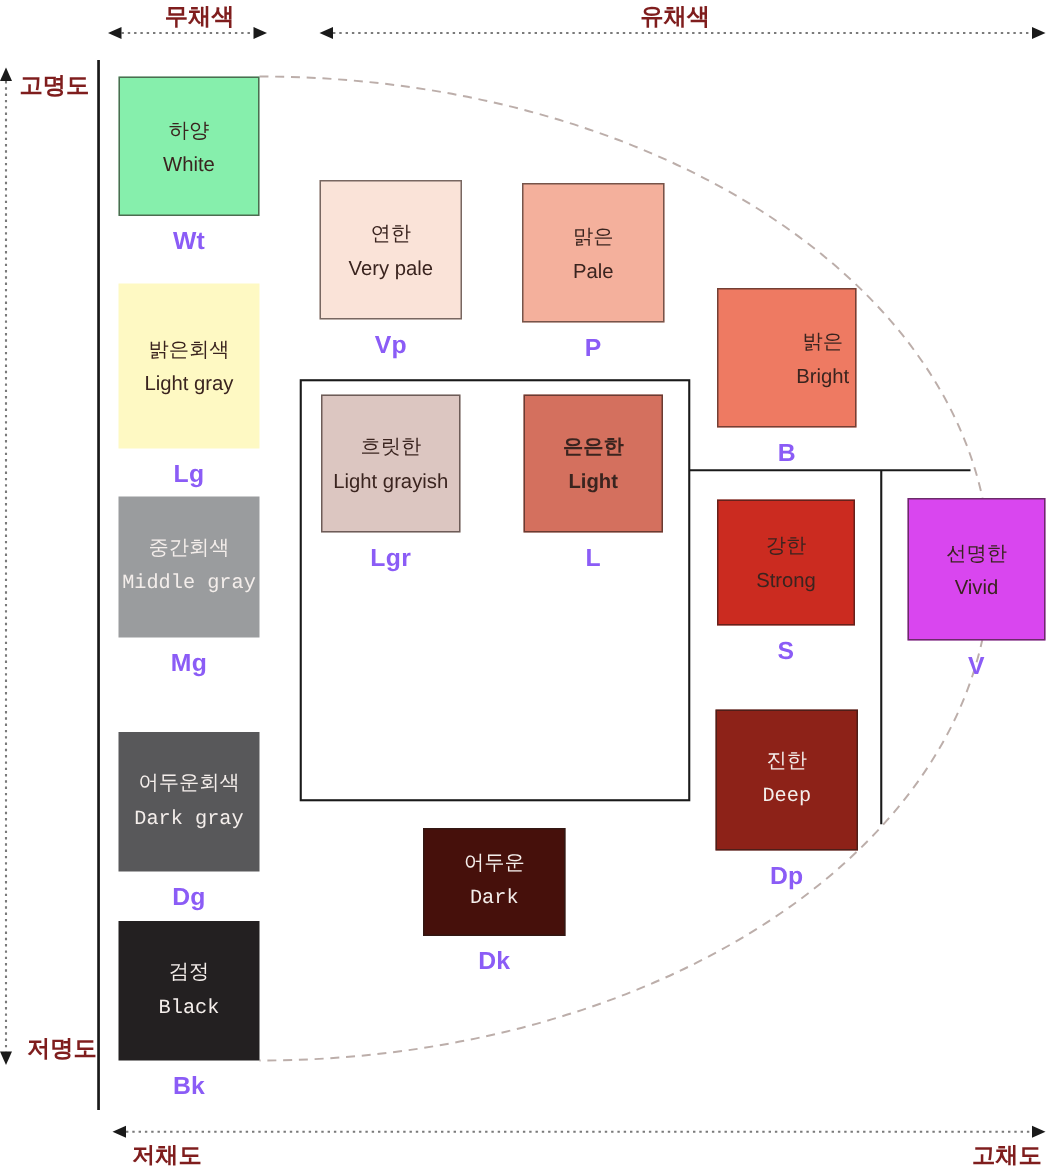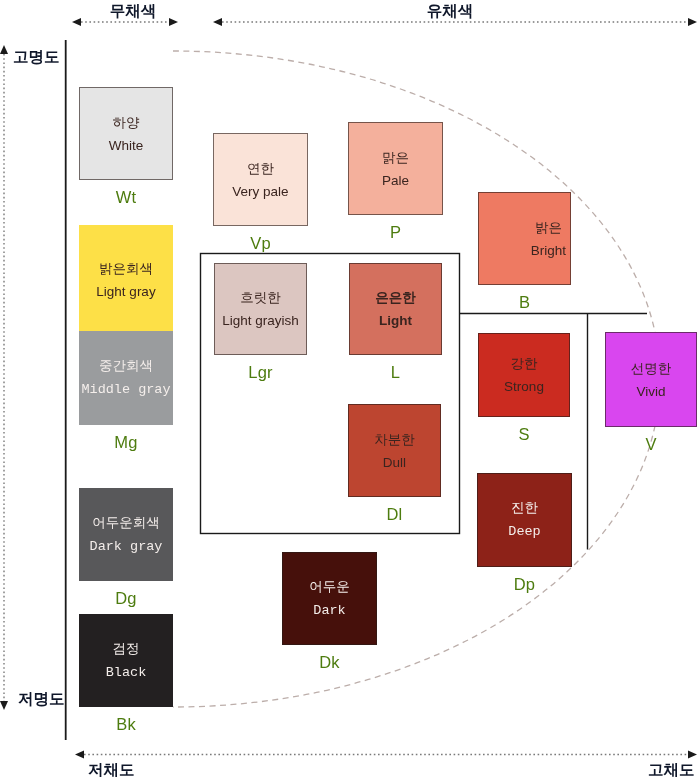--- a/index.html
+++ b/index.html
@@ -6,24 +6,24 @@
   body{width:700px;height:777px;position:relative;overflow:hidden;
        font-family:"Liberation Sans","DejaVu Sans",sans-serif;}
   #stage{position:absolute;inset:0;width:700px;height:777px;}
   svg.lines{position:absolute;left:0;top:0;z-index:0;}
   .swatch{position:absolute;z-index:2;}
   .box{width:100%;box-sizing:border-box;display:flex;flex-direction:column;
        align-items:center;justify-content:center;font-size:13.5px;line-height:23px;
        color:#3a241f;text-align:center;}
   .box.bordered{border:1px solid rgba(40,28,24,.62);}
   .box.light{color:#f4eeeb;font-family:Liberation Mono, monospace;}
-  .code{text-align:center;font-weight:normal;font-size:16.5px;color:#4d7c0f;
+  .code{text-align:center;font-weight:bold;font-size:16.5px;color:#8b5cf6;
         margin-top:8px;letter-spacing:.2px;}
   .axis-label{position:absolute;z-index:3;font-weight:bold;font-size:15.5px;
-              color:#0f172a;white-space:nowrap;}
+              color:#7f1d1d;white-space:nowrap;}
   .centered{text-align:center;width:120px;}
 </style>
 </head>
 <body>
 
 <div id="stage">
 
   <svg class="lines" width="700" height="777" viewBox="0 0 700 777">
 
     <path d="M 173 51 A 487 328 0 0 1 173 707" fill="none" stroke="#bcaeaa" stroke-width="1.3" stroke-dasharray="6 4.5"></path>
@@ -53,29 +53,29 @@
   </svg>
 
   <div class="axis-label centered" style="left:73px;top:1px;">무채색</div>
   <div class="axis-label centered" style="left:390px;top:1px;">유채색</div>
   <div class="axis-label" style="left:13px;top:47px;">고명도</div>
   <div class="axis-label" style="left:18px;top:689px;">저명도</div>
   <div class="axis-label" style="left:88px;top:760px;">저채도</div>
   <div class="axis-label" style="left:648px;top:760px;">고채도</div>
 
   <div class="swatch" style="left:79px;top:51px;width:94px;">
-    <div class="box bordered" style="height: 93px; background-color: #e5e5e5; margin-top: 36px;">
+    <div class="box bordered" style="height: 93px; background-color: #86efac;">
       <span>하양</span>
       <span>White</span>
     </div>
     <div class="code">Wt</div>
   </div>
 
   <div class="swatch" style="left:79px;top:189px;width:94px;">
-    <div class="box" style="height: 110px; background-color: #fde047; margin-top: 36px;">
+    <div class="box" style="height: 110px; background-color: #fef9c3;">
       <span>밝은회색</span>
       <span>Light gray</span>
     </div>
     <div class="code">Lg</div>
   </div>
 
   <div class="swatch" style="left:79px;top:331px;width:94px;">
     <div class="box light" style="height: 94px; background-color: rgb(154, 156, 158);">
       <span>중간회색</span>
       <span>Middle gray</span>
@@ -92,21 +92,21 @@
   </div>
 
   <div class="swatch" style="left:79px;top:614px;width:94px;">
     <div class="box light" style="height: 93px; background-color: rgb(35, 32, 33);">
       <span>검정</span>
       <span>Black</span>
     </div>
     <div class="code">Bk</div>
   </div>
 
-  <div class="swatch" style="left:213px;top:133px;width:95px;">
+  <div class="swatch" style="left:213px;top:120px;width:95px;">
     <div class="box bordered" style="height: 93px; background-color: rgb(250, 227, 216);">
       <span>연한</span>
       <span>Very pale</span>
     </div>
     <div class="code">Vp</div>
   </div>
 
   <div class="swatch" style="left:348px;top:122px;width:95px;">
     <div class="box bordered" style="height: 93px; background-color: rgb(244, 176, 156);">
       <span>맑은</span>
@@ -133,27 +133,20 @@
 
   <div class="swatch" style="left:349px;top:263px;width:93px;">
     <div class="box bordered" style="height: 92px; background-color: rgb(212, 112, 94); font-weight: bold;">
       <span>은은한</span>
       <span>Light</span>
     </div>
     <div class="code">L</div>
   </div>
 
 
-  <div class="swatch" style="left:348px;top:404px;width:93px;">
-    <div class="box bordered" style="height: 93px; background-color: rgb(189, 69, 48);">
-      <span>차분한</span>
-      <span>Dull</span>
-    </div>
-    <div class="code">Dl</div>
-  </div>
 
   <div class="swatch" style="left:478px;top:333px;width:92px;">
     <div class="box bordered" style="height: 84px; background-color: rgb(203, 43, 32);">
       <span>강한</span>
       <span>Strong</span>
     </div>
     <div class="code">S</div>
   </div>
 
   <div class="swatch" style="left:605px;top:332px;width:92px;">
@@ -166,20 +159,20 @@
 
   <div class="swatch" style="left:477px;top:473px;width:95px;">
     <div class="box bordered light" style="height: 94px; background-color: rgb(141, 34, 24);">
       <span>진한</span>
       <span>Deep</span>
     </div>
     <div class="code">Dp</div>
   </div>
 
   <div class="swatch" style="left:282px;top:552px;width:95px;">
-    <div class="box bordered light" style="height: 93px; background-color: rgb(70, 16, 11);">
+    <div class="box bordered light" style="height: 72px; background-color: rgb(70, 16, 11);">
       <span>어두운</span>
       <span>Dark</span>
     </div>
     <div class="code">Dk</div>
   </div>
 
 </div>
 
 </body></html>

